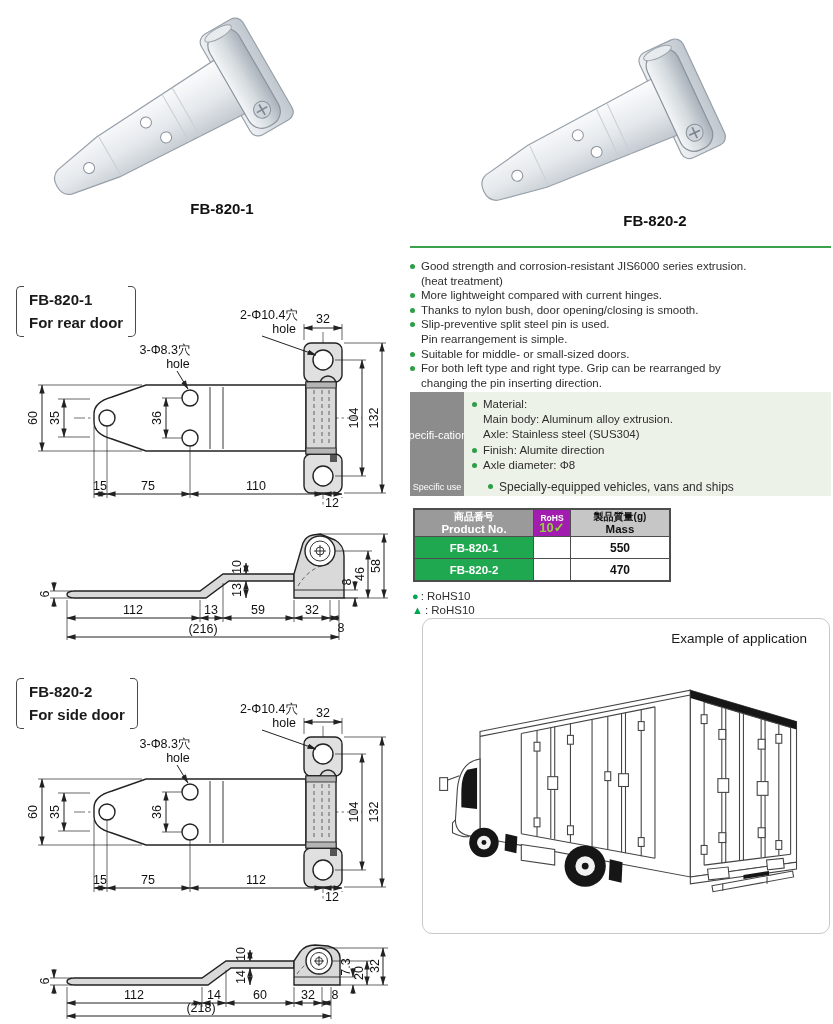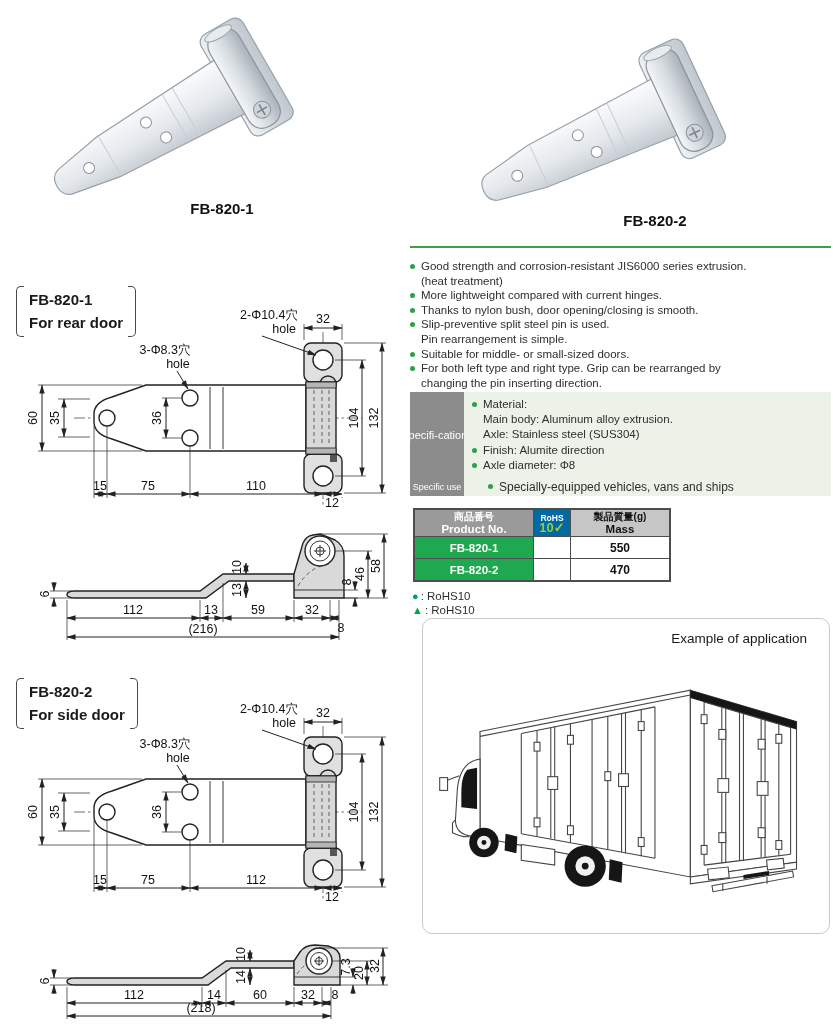--- a/index.html
+++ b/index.html
@@ -36,21 +36,21 @@
   .usebody{flex:1;background:#edf2e8;padding:2px 24px;font-size:12px;color:#2e2e2e;}
   .usebody .it{position:relative;padding-left:11px;}
   .usebody .it::before{content:"";position:absolute;left:0;top:4px;width:5px;height:5px;border-radius:50%;background:#2f9e47;}
 
   
   table.ptab{position:absolute;left:413px;top:508px;border-collapse:collapse;border:2px solid #4d4d4d;}
   table.ptab td,table.ptab th{border:1px solid #4d4d4d;padding:0;}
   .th1{width:118px;background:#9a9a9a;color:#fff;text-align:center;font-weight:bold;}
   .th1 .jp{font-size:10px;line-height:13px;}
   .th1 .en{font-size:11.5px;line-height:13px;font-weight:bold;}
-  .th2{width:36px;background:#0369a1;color:#fff;text-align:center;}
+  .th2{width:36px;background:#a21caf;color:#fff;text-align:center;}
   .th2 .r1{font-size:8.5px;font-weight:bold;line-height:10px;}
   .th2 .r2{font-size:13px;font-weight:bold;color:#8fd13f;line-height:10px;}
   .th3{width:98px;background:#c6c6c6;color:#111;text-align:center;}
   .th3 .jp{font-size:10px;line-height:13px;font-weight:bold;}
   .th3 .en{font-size:11.5px;line-height:13px;font-weight:bold;}
   .cell-no{background:#1fa84f;color:#fff;font-weight:bold;font-size:11.5px;text-align:center;height:21px;}
   .cell-rohs{background:#fff;}
   .cell-mass{background:#fff;color:#111;font-size:12px;font-weight:bold;text-align:center;}
 
   .legend{position:absolute;left:412px;top:589px;font-size:11.5px;color:#2e2e2e;line-height:14px;}

